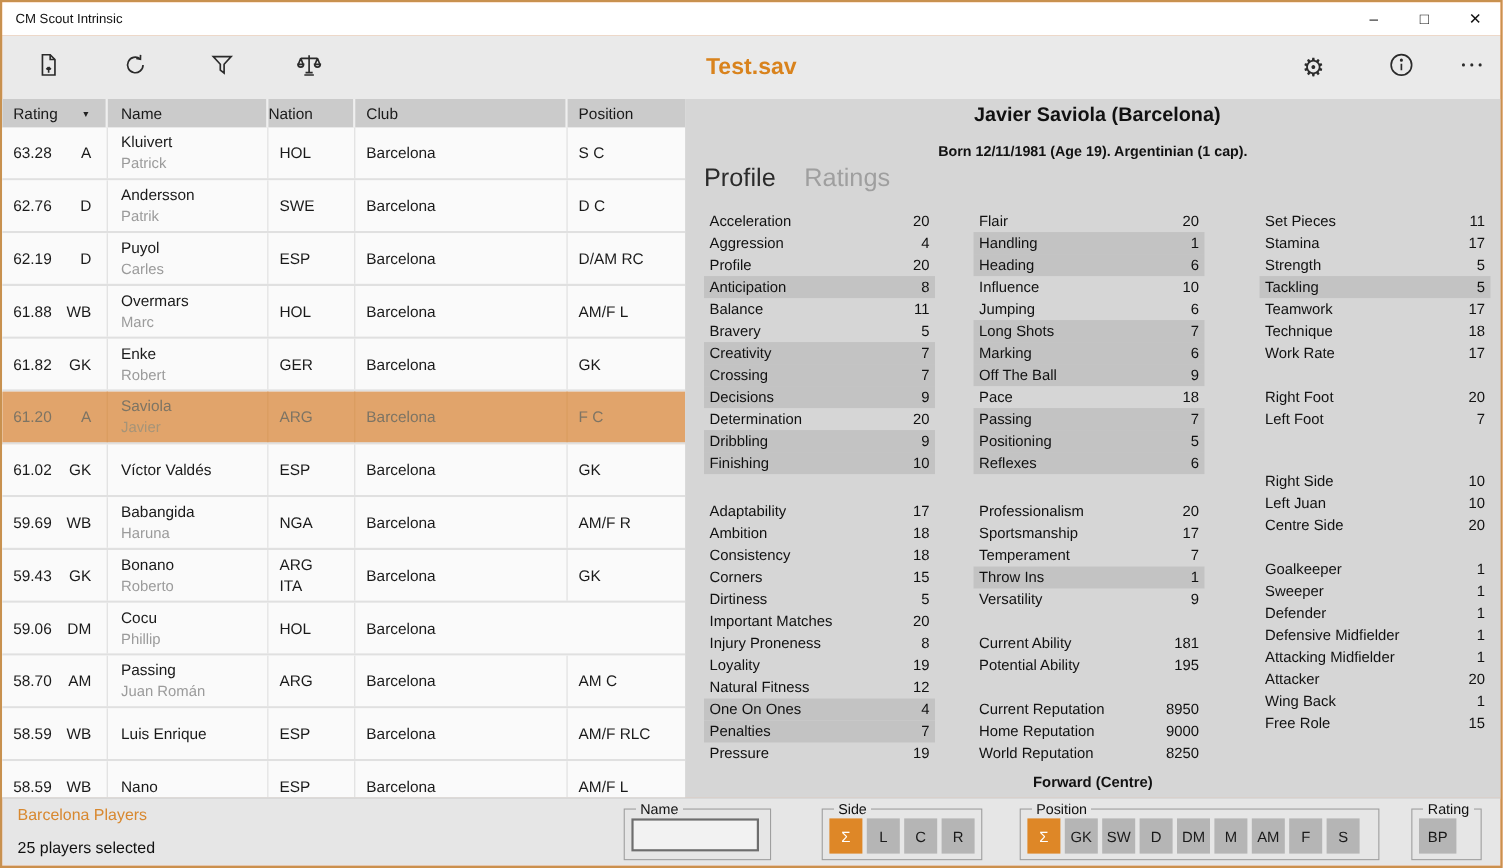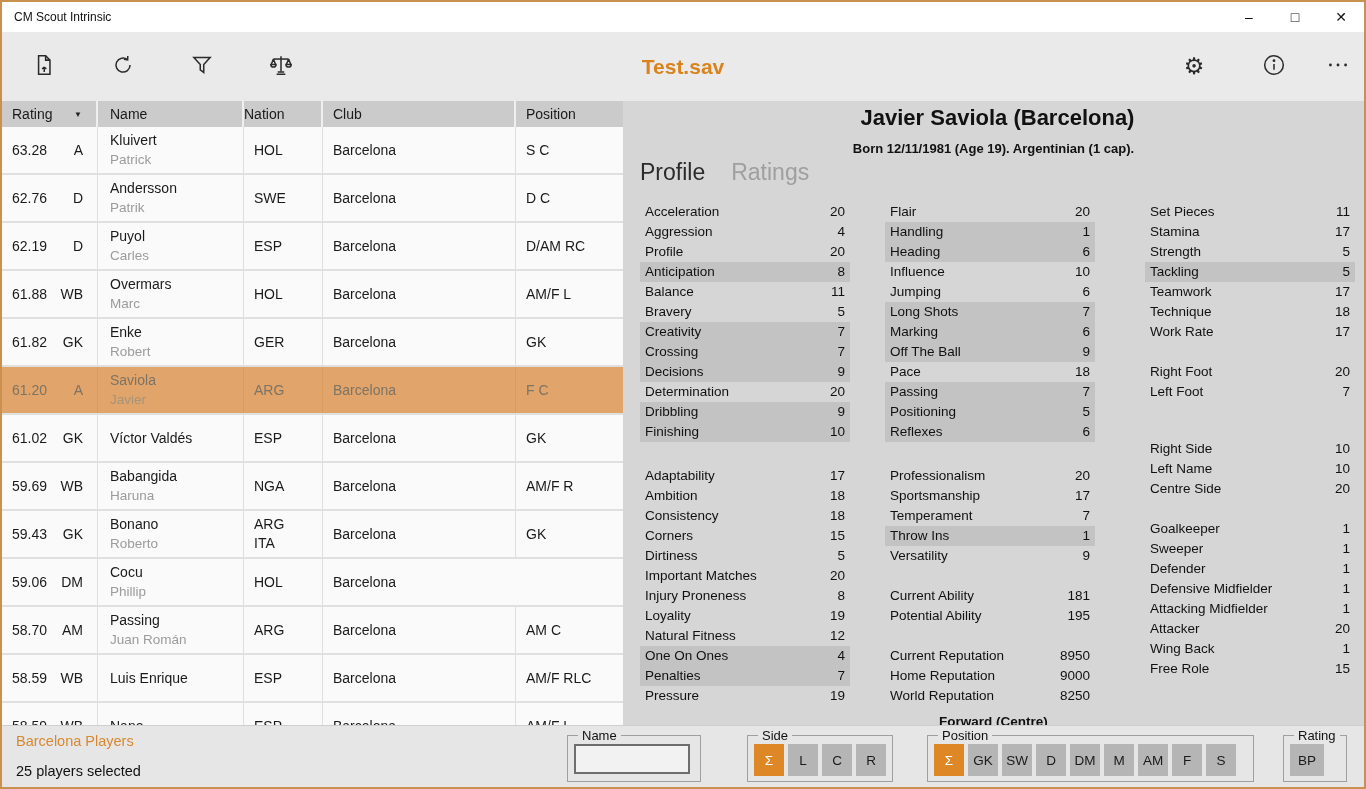--- a/index.html
+++ b/index.html
@@ -6,21 +6,21 @@
   html,body { width:1366px; height:789px; overflow:hidden; font-family:"Liberation Sans", sans-serif; }
   .window { width:1366px; height:789px; border:2px solid #C8914F; background:#f97316; display:flex; flex-direction:column; }
 
   
   .titlebar { height:30px; background:#fff; display:flex; align-items:center; flex:0 0 auto; }
   .app-title { font-size:12px; color:#111; padding-left:12px; }
   .win-controls { margin-left:auto; display:flex; height:100%; }
   .win-btn { width:46px; height:100%; display:flex; align-items:center; justify-content:center; font-size:14px; color:#111; cursor:default; }
 
   
-  .toolbar { height:69px; background:#EAEAEA; display:flex; align-items:center; position:relative; flex:0 0 auto; }
+  .toolbar { height:58px; background:#EAEAEA; display:flex; align-items:center; position:relative; flex:0 0 auto; }
   .tb-left { display:flex; align-items:center; padding-left:22px; }
   .tb-right { margin-left:auto; display:flex; align-items:center; }
   .tb-btn { width:40px; height:40px; display:flex; align-items:center; justify-content:center; }
   .tb-left .tb-btn { margin-right:39px; }
   .tb-btn svg { stroke:#2b2b2b; fill:none; stroke-width:1.4; }
   .gear-glyph { font-size:23px; color:#2b2b2b; line-height:1; }
   .file-title { position:absolute; left:50%; transform:translateX(-50%); color:#D9831D; font-weight:bold; font-size:21px; }
   .tb-right .tb-btn.m40 { margin-right:40px; } .tb-right .tb-btn.m24 { margin-right:24px; } .tb-right .tb-btn.m6 { margin-right:6px; }
 
   
@@ -40,21 +40,21 @@
   .c-nation, .c-club, .c-pos { padding-left:10px; }
   .surname { line-height:19px; }
   .forename { line-height:19px; color:#9B9B9B; font-size:13.5px; }
   .nline { line-height:19px; }
   .trow.sel { background:#E1A46B; color:#7D7464; }
   .trow.sel .forename { color:#A69478; }
   .trow.sel .td { border-right-color:#D99C5F; }
 
   
   .detail-pane { flex:1 1 auto; position:relative; background:#D6D6D6; color:#111; }
-  .d-title { position:absolute; top:4px; left:8px; right:0; text-align:center; font-weight:bold; font-size:22px; }
+  .d-title { position:absolute; top:4px; left:8px; right:0; text-align:center; font-weight:bold; font-size:18px; }
   .d-sub { position:absolute; top:40px; left:0; right:0; text-align:center; font-weight:bold; font-size:13px; }
   .d-tabs { position:absolute; top:58px; left:17px; display:flex; gap:26px; }
   .d-tab { font-size:23px; color:#9F9F9F; }
   .d-tab.active { color:#2b2b2b; }
   .attrs { position:absolute; top:101px; left:17px; display:flex; }
   .attr-col { width:210px; }
   .attr-col.col-1 { margin-left:35px; } .attr-col.col-2 { margin-left:50px; }
   .arow { display:flex; justify-content:space-between; height:20px; line-height:20px; font-size:13.5px; padding:0 5px; }
   .arow.hl { background:#C3C3C3; }
   .col-0 .blk + .blk { margin-top:24px; }
@@ -626,21 +626,21 @@
                 <span class="alabel">Left Foot</span>
                 <span class="avalue">7</span>
               </div>
             </div>
             <div class="blk">
               <div class="arow">
                 <span class="alabel">Right Side</span>
                 <span class="avalue">10</span>
               </div>
               <div class="arow">
-                <span class="alabel">Left Name</span>
+                <span class="alabel">Left Juan</span>
                 <span class="avalue">10</span>
               </div>
               <div class="arow">
                 <span class="alabel">Centre Side</span>
                 <span class="avalue">20</span>
               </div>
             </div>
             <div class="blk">
               <div class="arow">
                 <span class="alabel">Goalkeeper</span>

